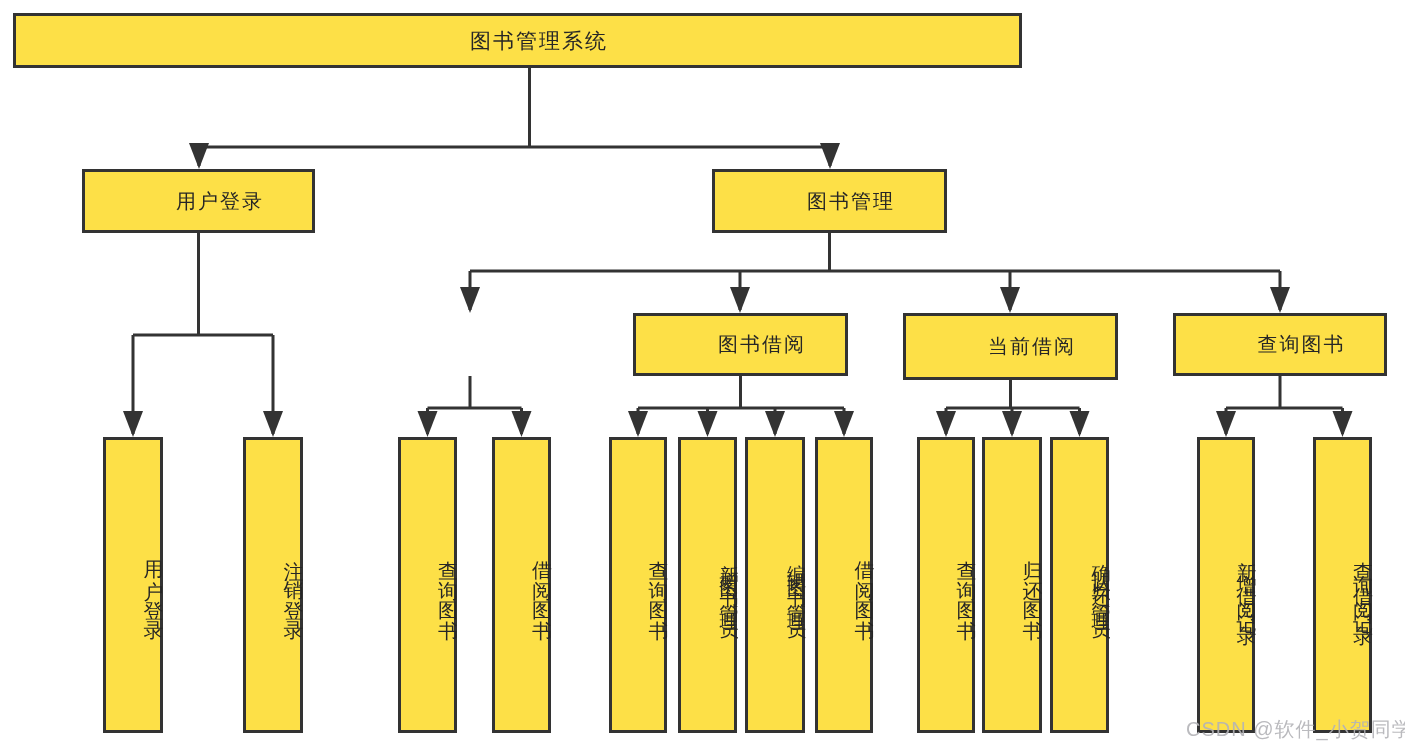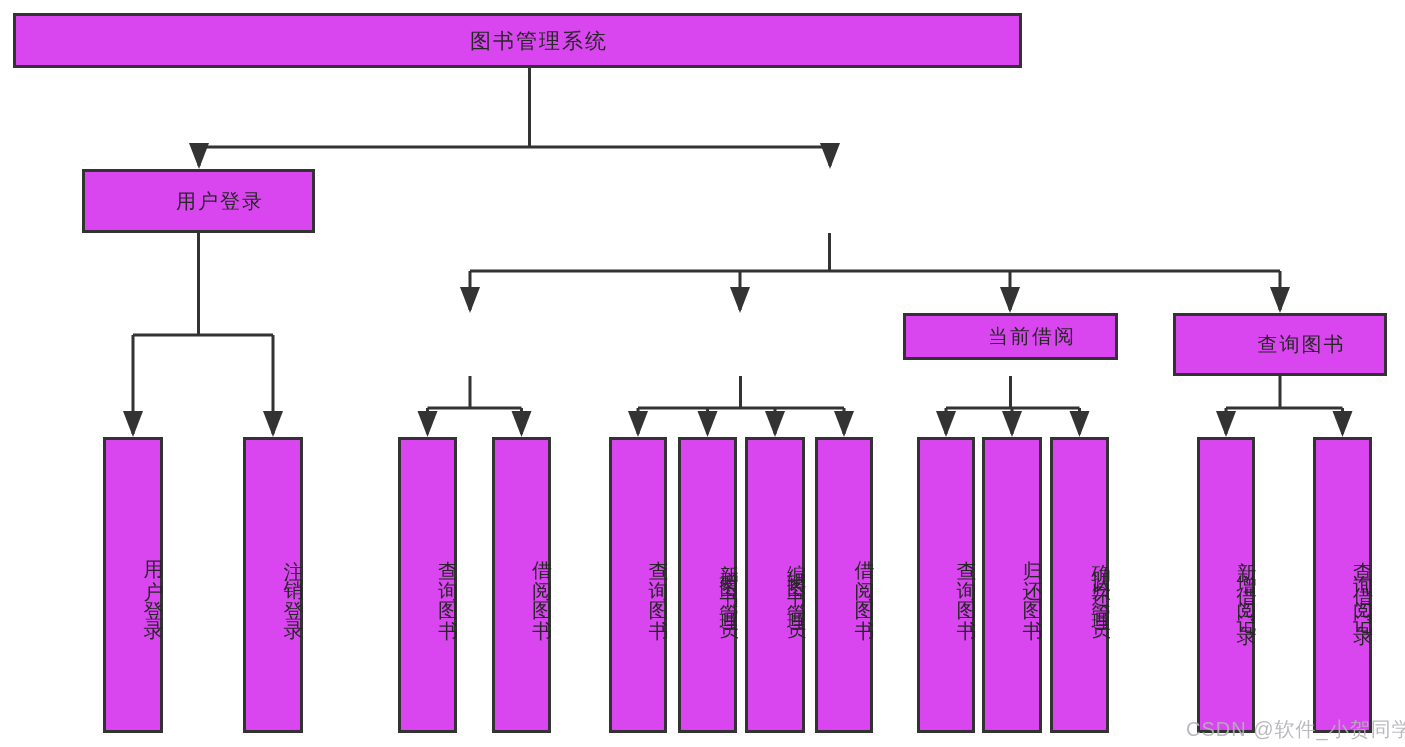--- a/index.html
+++ b/index.html
@@ -2,21 +2,21 @@
 <html><head>
 <meta charset="utf-8">
 <style>
   html,body{margin:0;padding:0;background:#ffffff;}
   .canvas{
     position:relative;width:1405px;height:747px;background:#ffffff;overflow:hidden;
     font-family:"Liberation Sans","DejaVu Sans",sans-serif;
   }
   .connectors{position:absolute;left:0;top:0;z-index:1;}
   .box{
-    position:absolute;box-sizing:border-box;background:#d946ef;
+    position:absolute;box-sizing:border-box;background:#fde047;
     border:3px solid #333333;color:#262626;z-index:2;
     display:flex;align-items:center;justify-content:center;
     font-size:20px;letter-spacing:2px;white-space:nowrap;padding-left:43px;
   }
   .leaf{
     top:437px;height:296px;
     writing-mode:vertical-rl;
     letter-spacing:20px;
     display:flex;align-items:center;justify-content:center;
     font-size:20px;
@@ -74,22 +74,24 @@
       <polygon points="1002,411 1022,411 1012,437"></polygon>
       <polygon points="1069.5,411 1089.5,411 1079.5,437"></polygon>
       <polygon points="1216,411 1236,411 1226,437"></polygon>
       <polygon points="1332.5,411 1352.5,411 1342.5,437"></polygon>
     </g>
   </svg>
 
   <div class="box title-box" style="left:13px;top:13px;width:1009px;height:55px">图书管理系统</div>
 
   <div class="box" style="left:82px;top:169px;width:233px;height:64px">用户登录</div>
+  <div class="box" style="left:712px;top:169px;width:235px;height:64px">图书管理</div>
 
-  <div class="box" style="left:903px;top:313px;width:215px;height:47px">当前借阅</div>
+  <div class="box" style="left:633px;top:313px;width:215px;height:63px">图书借阅</div>
+  <div class="box" style="left:903px;top:313px;width:215px;height:67px">当前借阅</div>
   <div class="box" style="left:1173px;top:313px;width:214px;height:63px">查询图书</div>
 
   <div class="box leaf sp-lg" style="left:103px;width:60px">用户登录</div>
   <div class="box leaf sp-lg" style="left:243px;width:60px">注销登录</div>
 
   <div class="box leaf sp-lg" style="left:398px;width:59px">查询图书</div>
   <div class="box leaf sp-lg" style="left:492px;width:59px">借阅图书</div>
 
   <div class="box leaf sp-lg" style="left:609px;width:58px">查询图书</div>
   <div class="box leaf sp-sm" style="left:678px;width:59px">新增图书（管理员）</div>

